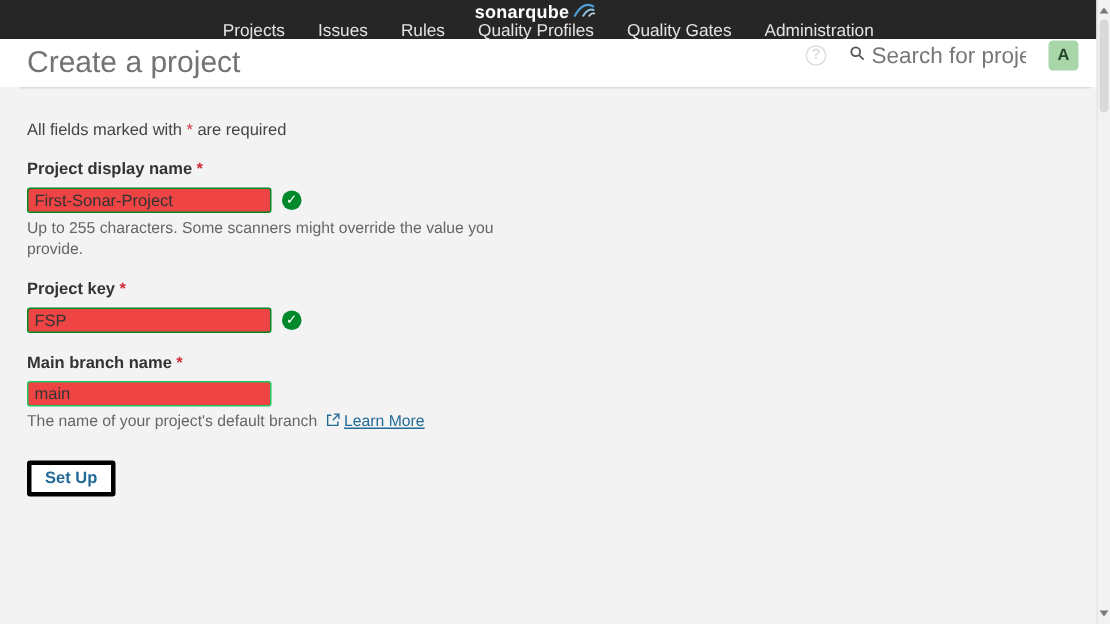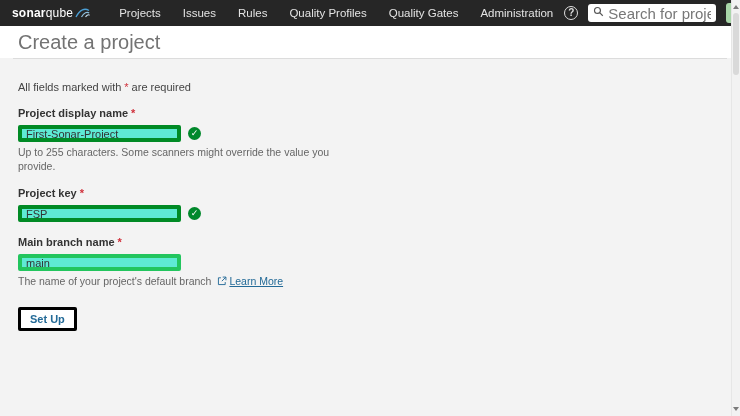--- a/index.html
+++ b/index.html
@@ -5,25 +5,25 @@
   * { margin:0; padding:0; box-sizing:border-box; }
   html,body { width:740px; height:416px; overflow:hidden; }
   body {
     font-family:"Liberation Sans","DejaVu Sans",sans-serif;
     background:#f3f3f3; color:#444; position:relative; font-size:12px;
   }
 
   
   .navbar {
     position:absolute; top:0; left:0; right:9px; height:26px;
-    background:#262626; display:flex; align-items:center; padding:0 12px;
+    background:#262626; display:flex; align-items:center; padding:0 12px;flex-direction:column;
   }
   .logo { display:flex; align-items:center; color:#fff; font-size:12px; margin-right:18px; cursor:pointer; }
   .logo .sonar { font-weight:700; letter-spacing:.2px; }
-  .logo .qube { font-weight:400; letter-spacing:.2px;text-align:right; }
+  .logo .qube { font-weight:700; letter-spacing:.2px;text-align:right; }
   .logo svg { margin-left:2px; }
   .nav-items { display:flex; align-items:center; }
   .nav-item { color:#e3e3e3; font-size:11.5px; padding:0 11px; cursor:pointer; white-space:nowrap; }
   .nav-right { margin-left:auto; display:flex; align-items:center; gap:10px; }
   .help-icon {
     width:14px; height:14px; border:1px solid #dedede; border-radius:50%;
     color:#dedede; font-size:10px; font-weight:700; line-height:12px; text-align:center; cursor:pointer;
   }
   .search-box {
     background:#fff; border-radius:3px; height:18px; width:128px;
@@ -47,22 +47,22 @@
 
   .content { padding:0 18px; }
   .required-note { margin-top:22px; font-size:11px; color:#444; }
   .label-star { color:#d02f3a; margin-left:3px; }
   .note-star { color:#d02f3a; margin:0 3px; }
 
   .form-group { margin-top:14px; }
   .field-label { display:block; font-weight:700; font-size:11px; color:#333; margin-bottom:6px; }
   .input-row { display:flex; align-items:center; gap:7px; }
   .text-input {
-    width:163px; height:17px; border:4px solid #22c55e; border-radius:2px;
-    padding:1px 4px; font-size:11px; color:#333; font-family:inherit; background:#5eead4; outline:none;
+    width:163px; height:17px; border:1px solid #22c55e; border-radius:2px;
+    padding:1px 4px; font-size:11px; color:#333; font-family:inherit; background:#ef4444; outline:none;
   }
   .text-input.valid { border-color:#008a25; }
   .check-icon {
     flex:none; width:13px; height:13px; background:#00882b; border-radius:50%;
     color:#fff; font-size:9px; font-weight:700; line-height:13px; text-align:center;
   }
   .help-text { margin-top:3px; font-size:10.5px; color:#666; line-height:1.35; max-width:348px; }
   .learn-more { color:#236a97; text-decoration:underline; cursor:pointer; white-space:nowrap; }
   .learn-more svg { vertical-align:-1px; margin:0 2px 0 3px; }
 

